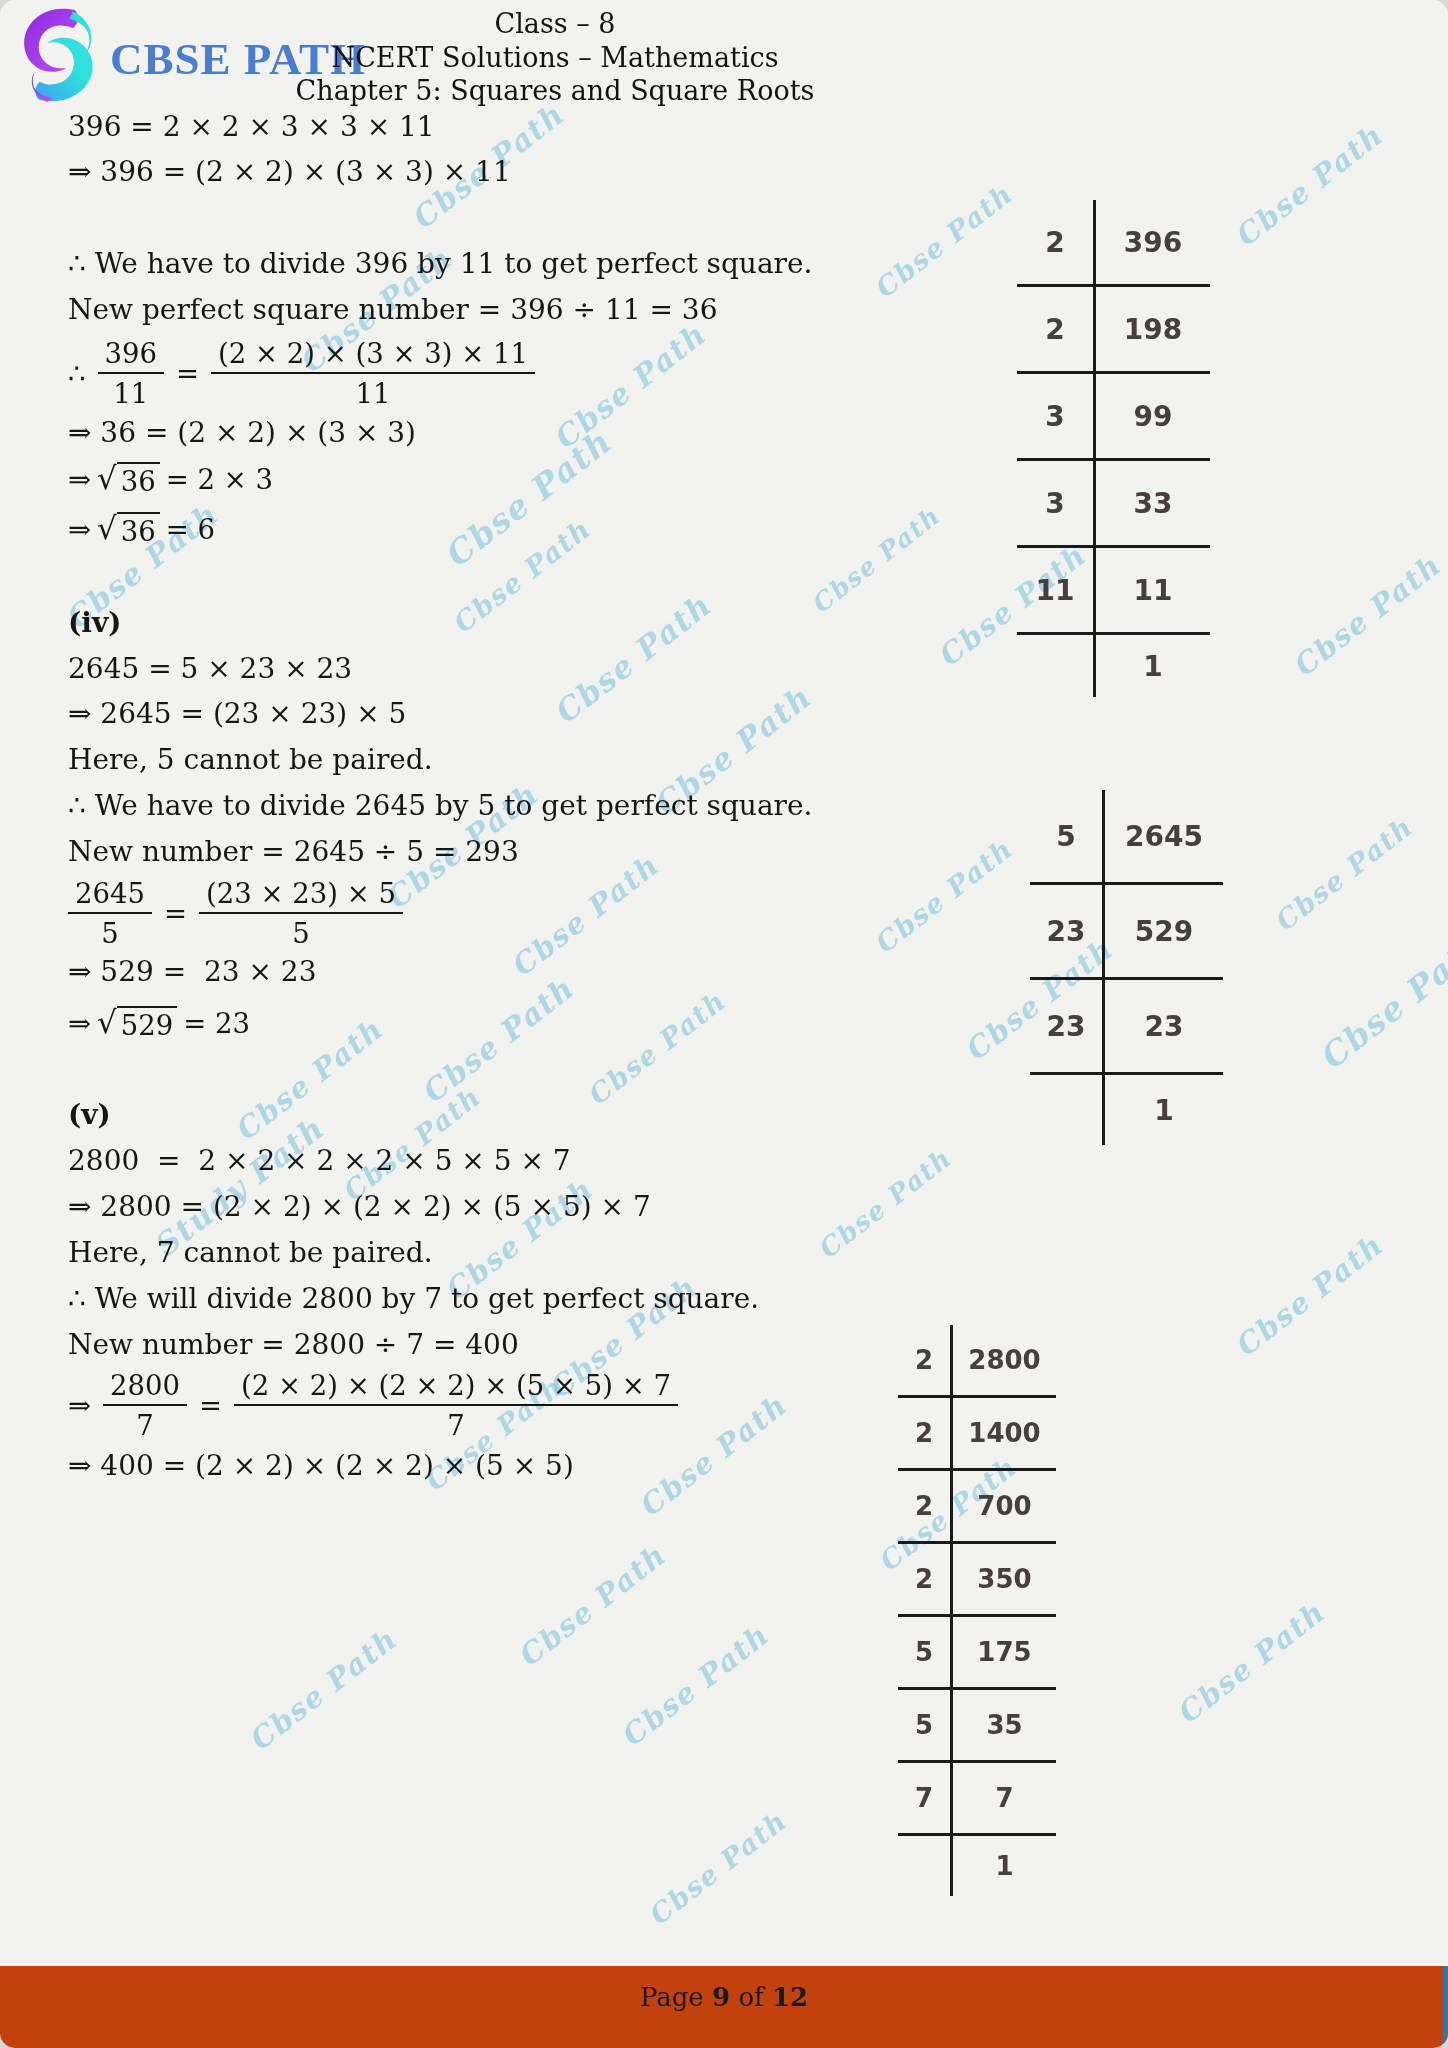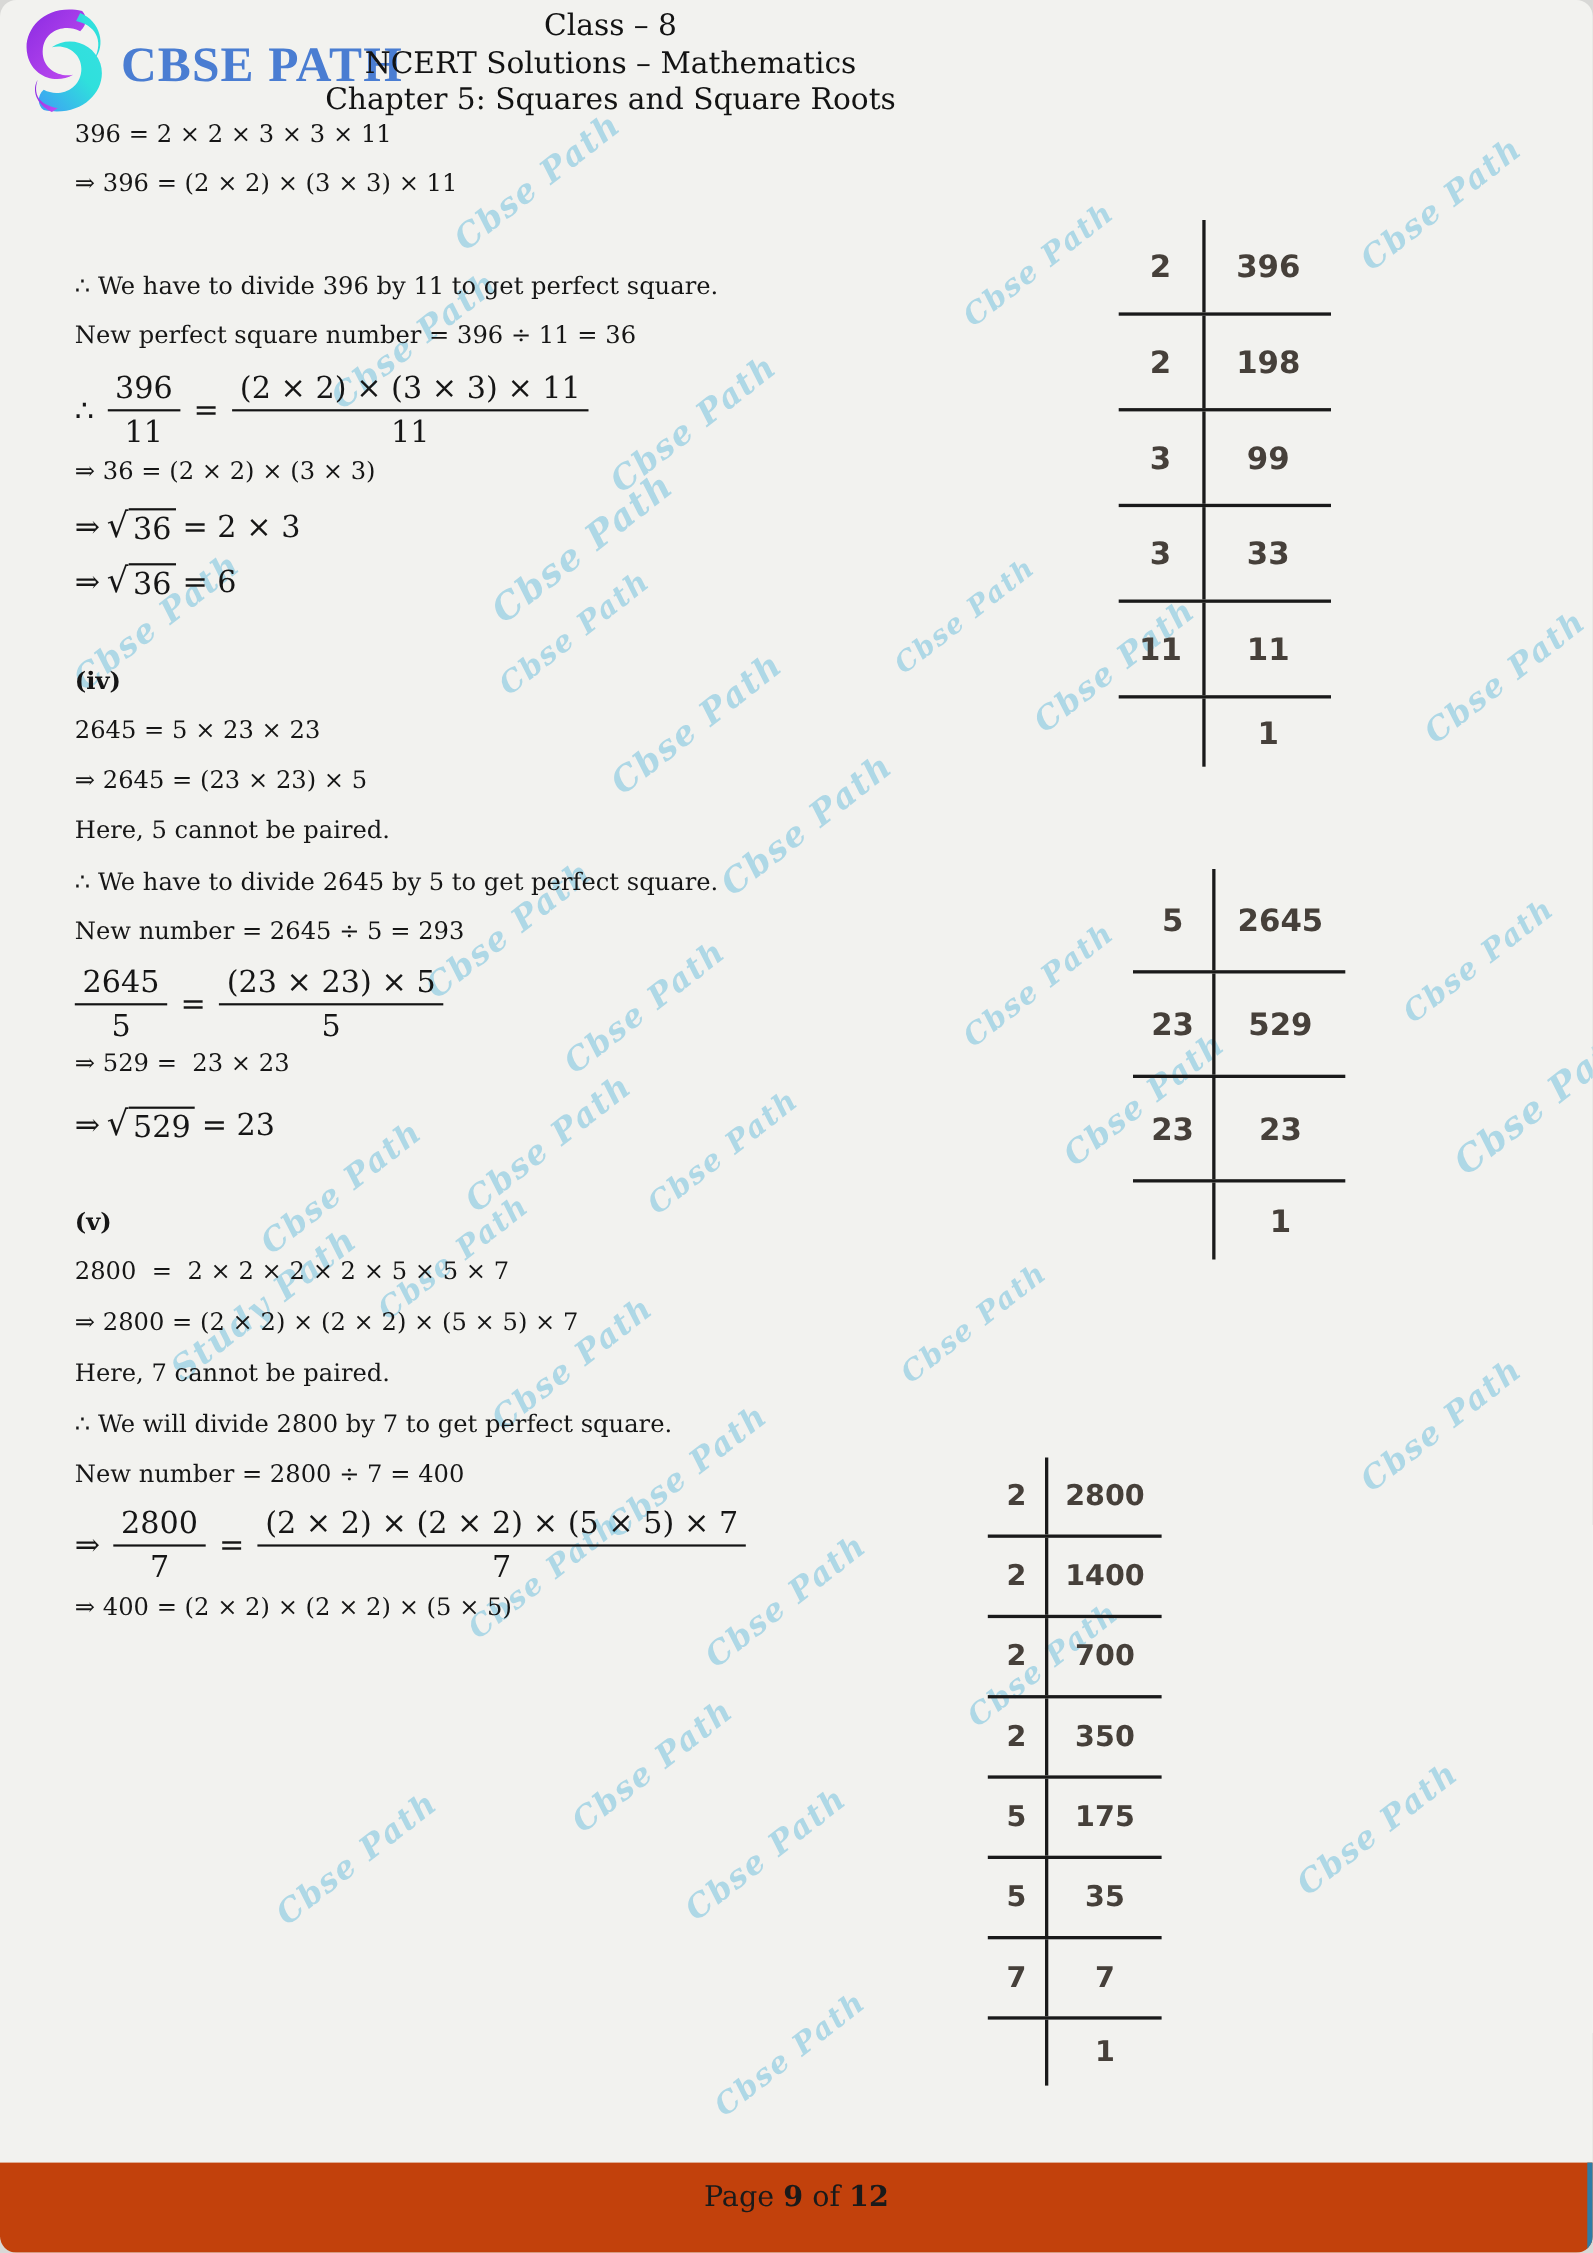--- a/index.html
+++ b/index.html
@@ -5,21 +5,21 @@
   html,body{margin:0;padding:0;background:#d8d8d6;}
   .page{position:relative;width:1448px;height:2048px;background:#f2f2ef;overflow:hidden;
         font-family:"DejaVu Serif","Liberation Serif",serif;color:#161616;border-radius:15px;}
   
   .hdr-center{position:absolute;left:255px;top:7px;width:600px;text-align:center;
               font-size:27px;line-height:33.5px;color:#131313;}
   .logo-mark{position:absolute;left:14px;top:4px;width:92px;height:102px;}
   .logo-text{position:absolute;left:110px;top:33px;font-size:45px;font-weight:bold;
              color:#4a7dd2;letter-spacing:1px;font-family:"Liberation Serif",serif;}
   
-  .line{position:absolute;left:68px;font-size:22px;white-space:pre;}
+  .line{position:absolute;left:68px;font-size:28px;white-space:pre;}
   .mline{position:absolute;left:68px;display:flex;align-items:center;gap:12px;font-size:27.5px;}
   .bold{font-weight:700;}
   
   .frac{display:inline-flex;flex-direction:column;align-items:center;text-align:center;line-height:1.25;}
   .frac .fn{border-bottom:2.5px solid #141414;padding:0 7px 2px;}
   .frac .fd{padding-top:2px;}
   
   .sqrt{display:inline-flex;align-items:flex-start;}
   .sqrt .sym{font-size:31px;line-height:1.05;}
   .sqrt .rad{border-top:2.5px solid #141414;padding:2px 4px 0;line-height:1.1;}

